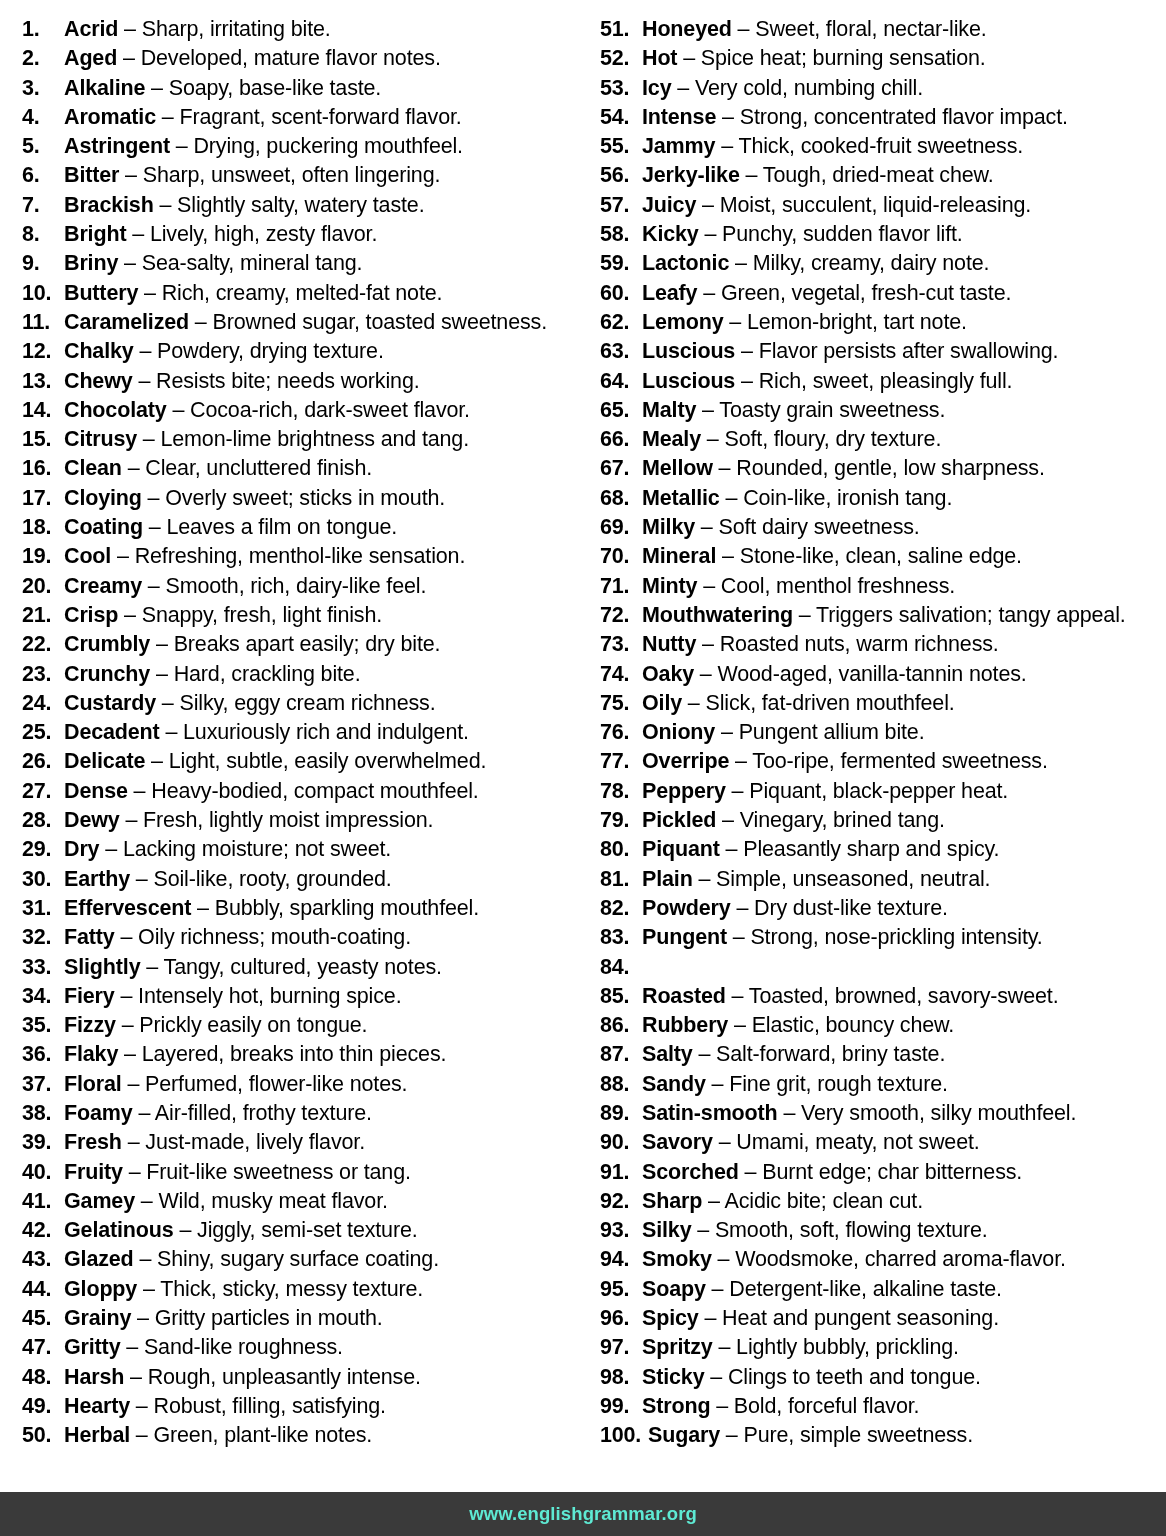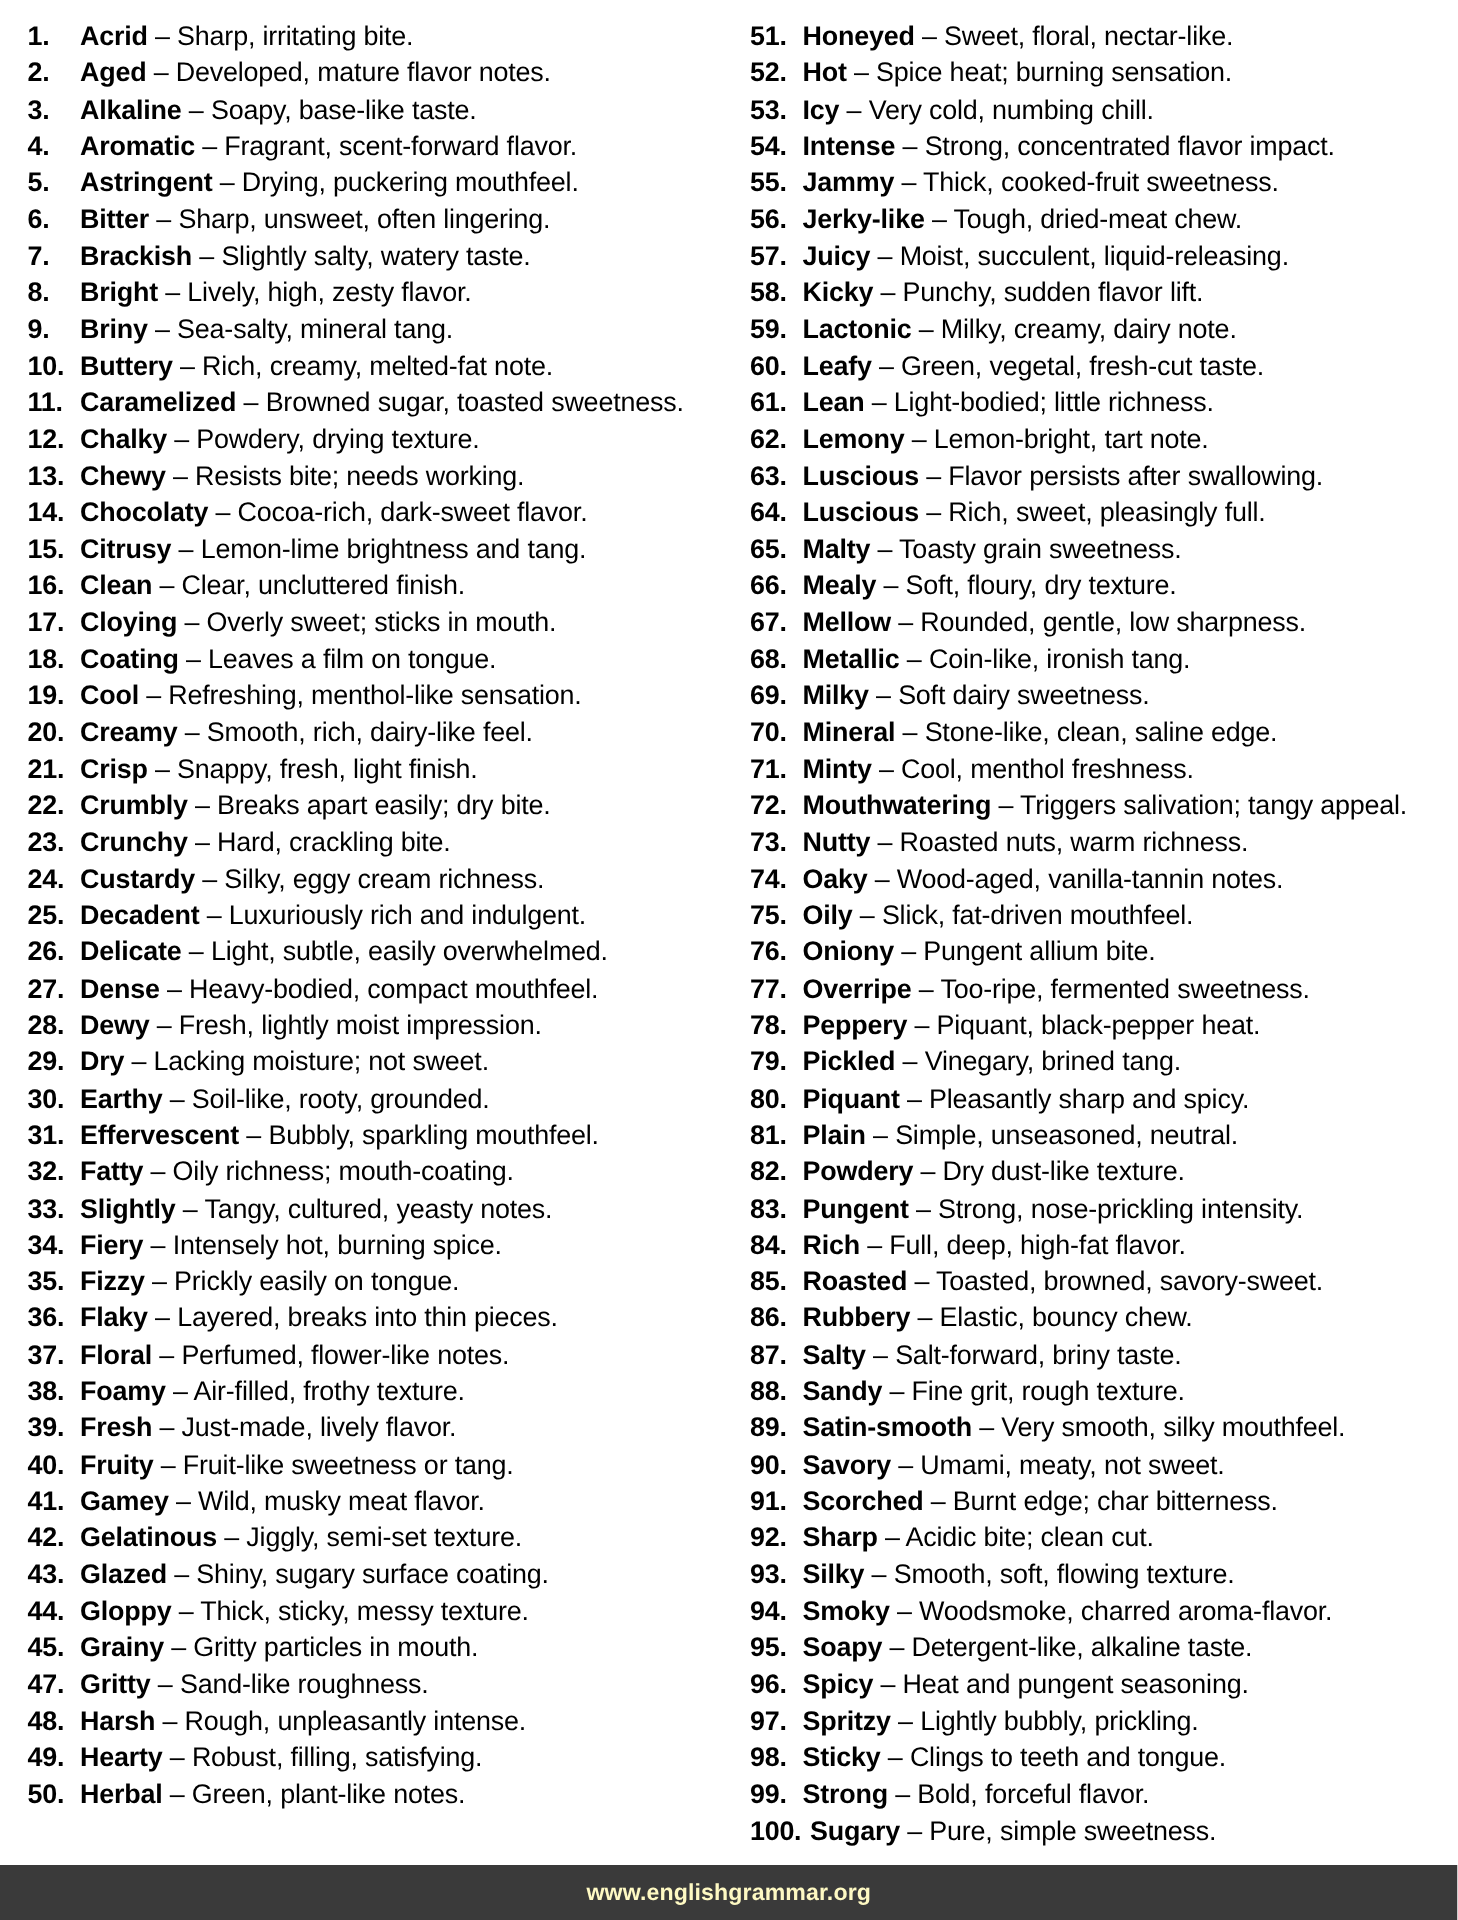--- a/index.html
+++ b/index.html
@@ -348,24 +348,20 @@
           </li>
           <li class="word-item">
             <span class="item-number">59.</span>
             <span class="item-body"><span class="term">Lactonic</span><span class="dash-def"> – </span><span class="dash-def">Milky, creamy, dairy note.</span></span>
           </li>
           <li class="word-item">
             <span class="item-number">60.</span>
             <span class="item-body"><span class="term">Leafy</span><span class="dash-def"> – </span><span class="dash-def">Green, vegetal, fresh-cut taste.</span></span>
           </li>
           <li class="word-item">
-            <span class="item-number">61.</span>
-            <span class="item-body"><span class="term">Lean</span><span class="dash-def"> – </span><span class="dash-def">Light-bodied; little richness.</span></span>
-          </li>
-          <li class="word-item">
             <span class="item-number">62.</span>
             <span class="item-body"><span class="term">Lemony</span><span class="dash-def"> – </span><span class="dash-def">Lemon-bright, tart note.</span></span>
           </li>
           <li class="word-item">
             <span class="item-number">63.</span>
             <span class="item-body"><span class="term">Luscious</span><span class="dash-def"> – </span><span class="dash-def">Flavor persists after swallowing.</span></span>
           </li>
           <li class="word-item">
             <span class="item-number">64.</span>
             <span class="item-body"><span class="term">Luscious</span><span class="dash-def"> – </span><span class="dash-def">Rich, sweet, pleasingly full.</span></span>
@@ -441,21 +437,20 @@
           <li class="word-item">
             <span class="item-number">82.</span>
             <span class="item-body"><span class="term">Powdery</span><span class="dash-def"> – </span><span class="dash-def">Dry dust-like texture.</span></span>
           </li>
           <li class="word-item">
             <span class="item-number">83.</span>
             <span class="item-body"><span class="term">Pungent</span><span class="dash-def"> – </span><span class="dash-def">Strong, nose-prickling intensity.</span></span>
           </li>
           <li class="word-item">
             <span class="item-number">84.</span>
-            <span class="item-body"><span class="term">Rich</span><span class="dash-def"> – </span><span class="dash-def">Full, deep, high-fat flavor.</span></span>
           </li>
           <li class="word-item">
             <span class="item-number">85.</span>
             <span class="item-body"><span class="term">Roasted</span><span class="dash-def"> – </span><span class="dash-def">Toasted, browned, savory-sweet.</span></span>
           </li>
           <li class="word-item">
             <span class="item-number">86.</span>
             <span class="item-body"><span class="term">Rubbery</span><span class="dash-def"> – </span><span class="dash-def">Elastic, bouncy chew.</span></span>
           </li>
           <li class="word-item">
@@ -514,14 +509,14 @@
             <span class="item-number">100.</span>
             <span class="item-body"><span class="term">Sugary</span><span class="dash-def"> – </span><span class="dash-def">Pure, simple sweetness.</span></span>
           </li>
         </ol>
     </div>
 
   </div>
 </div>
 
 <div id="footer-bar" style="background: rgb(58, 58, 58);">
-  <span id="footer-url" style="color: #fef9c3;">www.englishgrammar.org</span>
+  <span id="footer-url" style="color: #5eead4;">www.englishgrammar.org</span>
 </div>
 
 </body></html>

